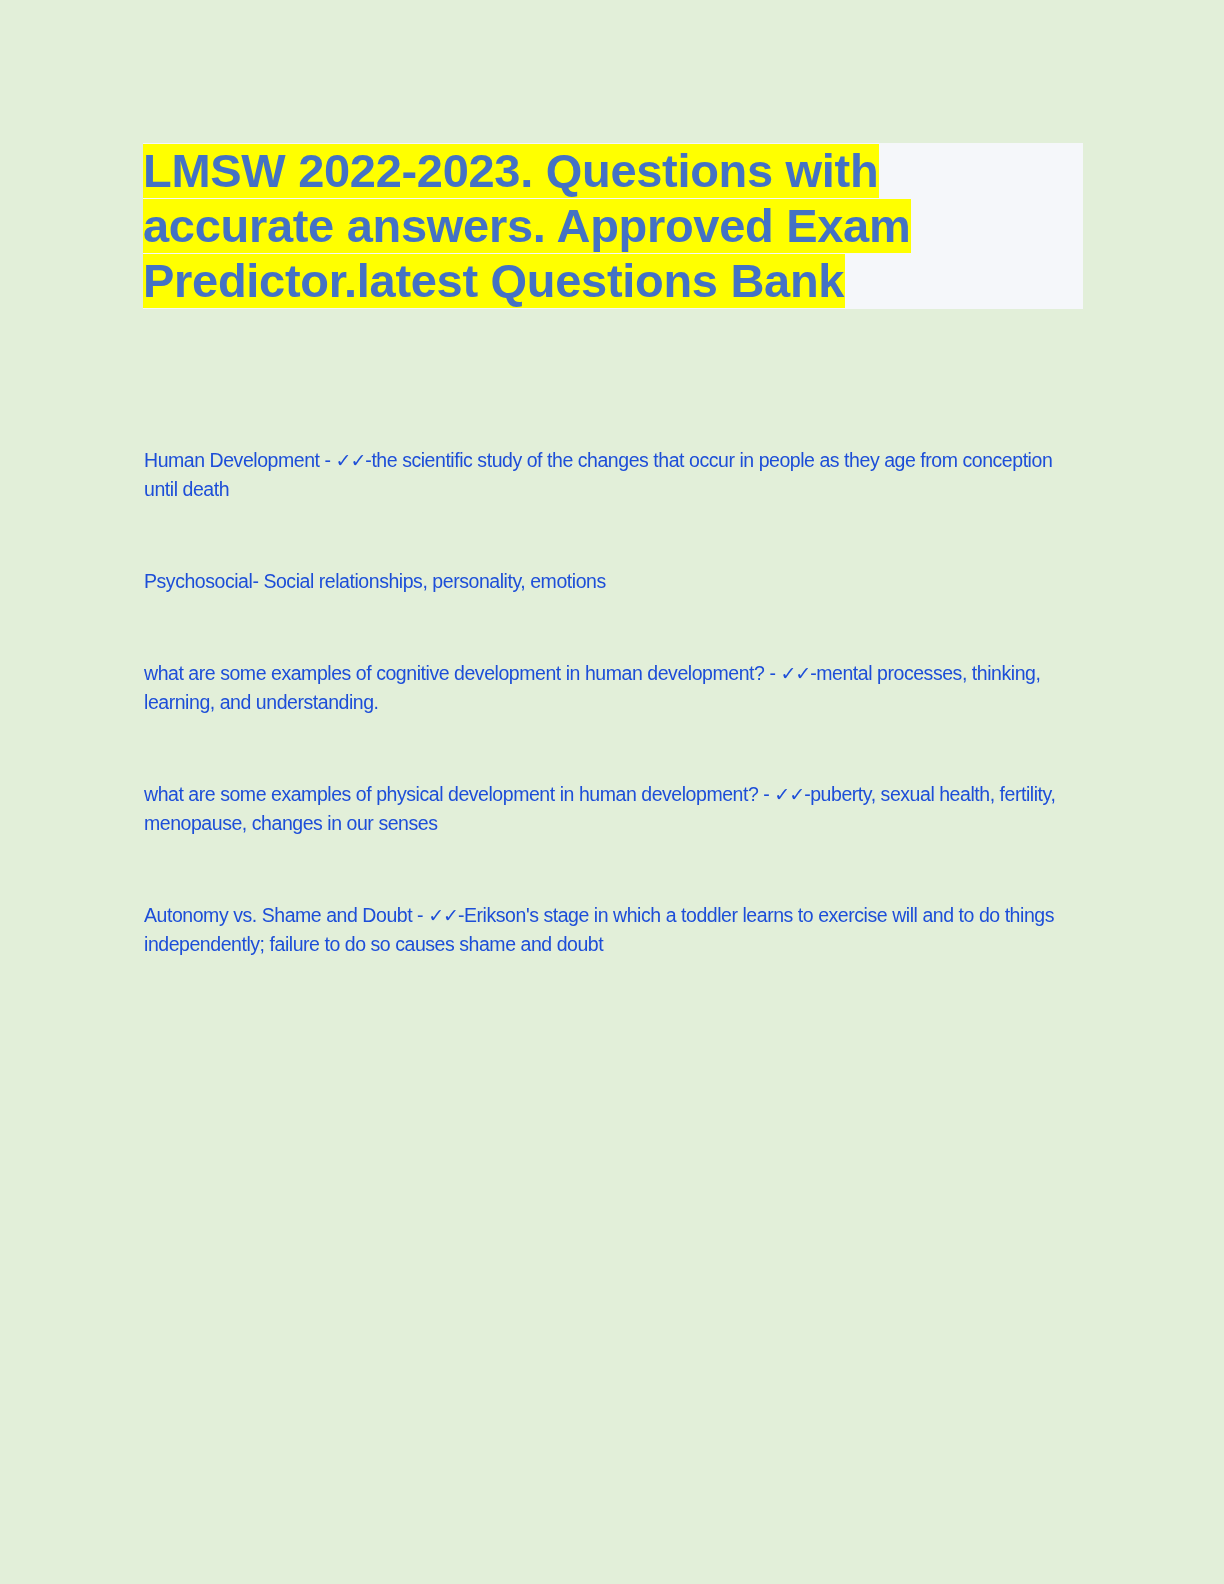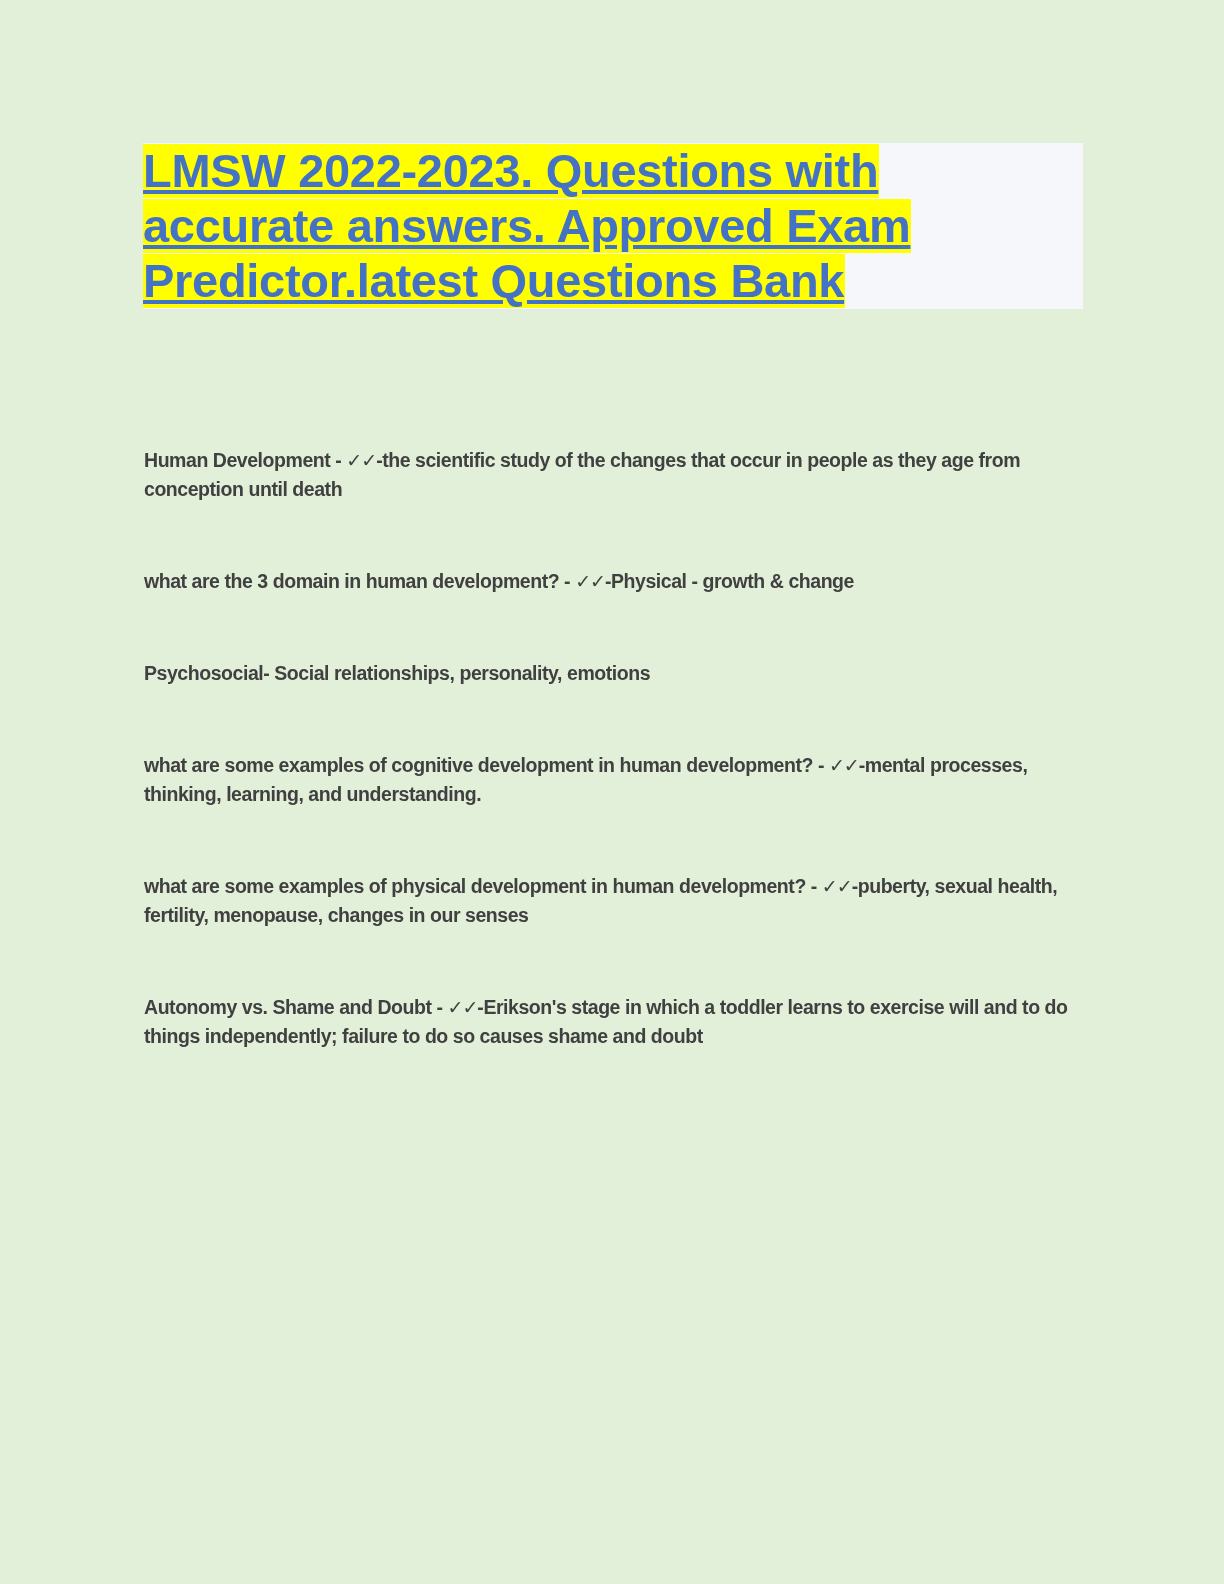--- a/index.html
+++ b/index.html
@@ -28,33 +28,31 @@
       font-weight: bold;
       font-size: 47px;
       line-height: 55px;
       color: #4472c4;
       letter-spacing: -0.3px;
     }
     .title .hl {
       background: #ffff00;
       padding: 0 1px 1px 0;
       box-decoration-break: clone;
-      text-decoration: underline;
       -webkit-box-decoration-break: clone;
     }
     .content {
       position: absolute;
       left: 144px;
       top: 446px;
       width: 940px;
       font-family: "Liberation Sans", sans-serif;
       font-size: 19.5px;
-      color: #404040;
+      color: #1d4ed8;
       letter-spacing: -0.45px;
-      font-weight: bold;
     }
     .entry {
       margin: 0;
       line-height: 29px;
     }
     .entry + .entry { margin-top: 63px; }
     .entry.sub { }
     .check {
       font-family: "DejaVu Sans", sans-serif;
       font-size: 19px;
@@ -69,23 +67,20 @@
     <span class="hl"><span>LMSW 2022-2023. Questions with</span><br><span>accurate answers. Approved Exam</span><br><span>Predictor.latest Questions Bank</span></span>
   </h1>
 </div>
 
 <div class="content">
 
   <p class="entry">
     <span>Human Development - </span><span class="check">✓✓</span><span>-the scientific study of the changes that occur in people as they age from conception until death</span>
   </p>
 
-  <p class="entry">
-    <span>what are the 3 domain in human development? - </span><span class="check">✓✓</span><span>-Physical - growth &amp; change</span>
-  </p>
   <p class="entry sub">Psychosocial- Social relationships, personality, emotions</p>
 
   <p class="entry">
     <span>what are some examples of cognitive development in human development? - </span><span class="check">✓✓</span><span>-mental processes, thinking, learning, and understanding.</span>
   </p>
 
   <p class="entry">
     <span>what are some examples of physical development in human development? - </span><span class="check">✓✓</span><span>-puberty, sexual health, fertility, menopause, changes in our senses</span>
   </p>
 

